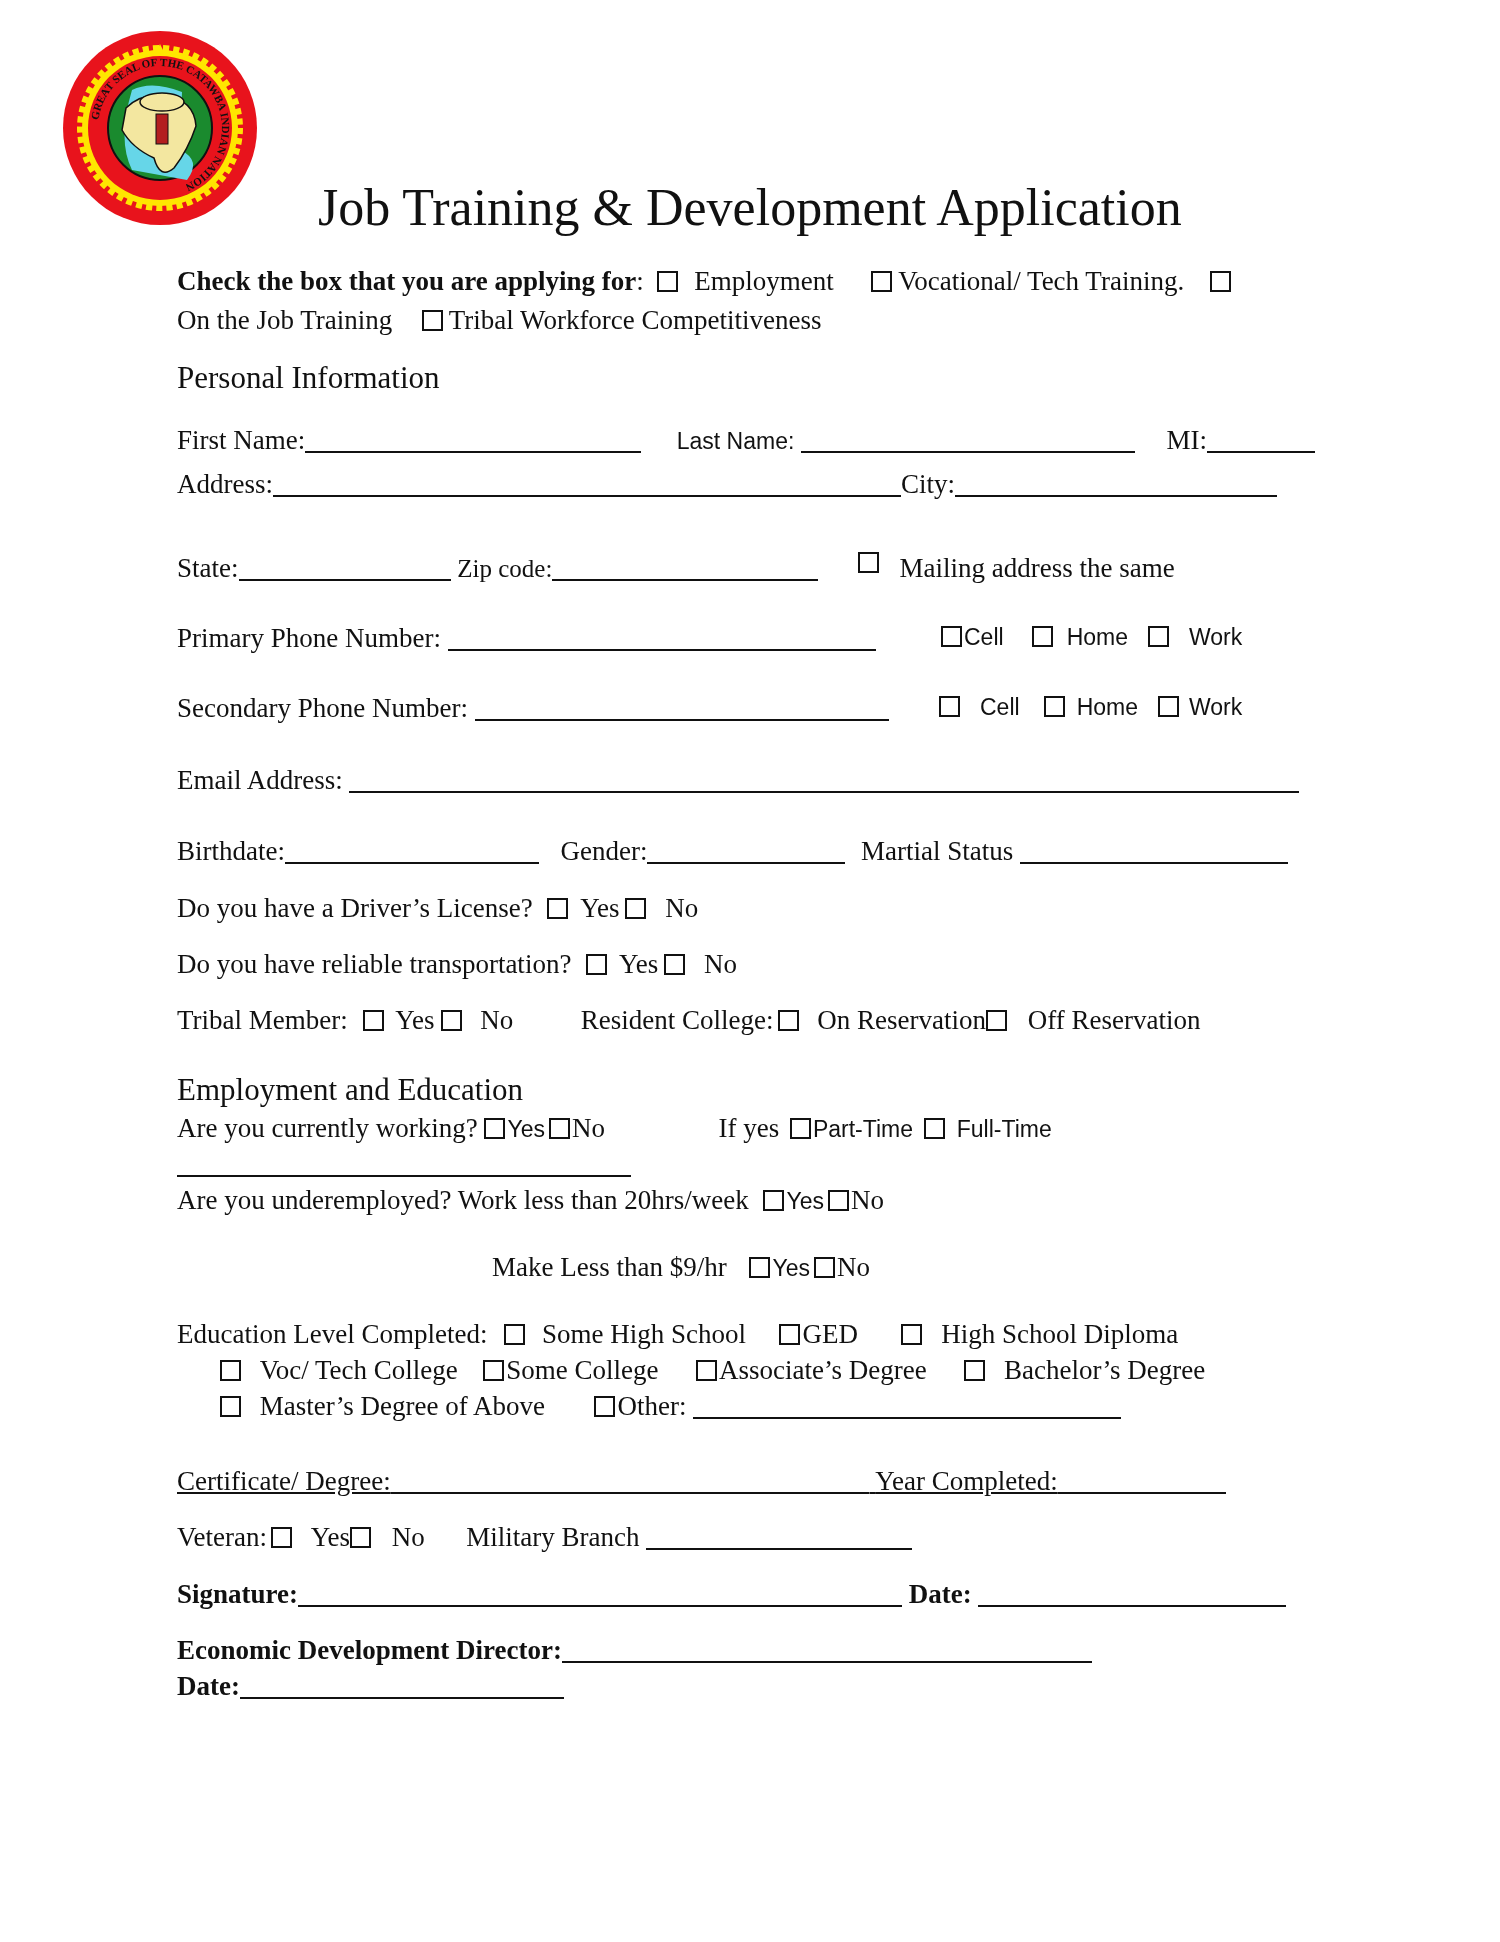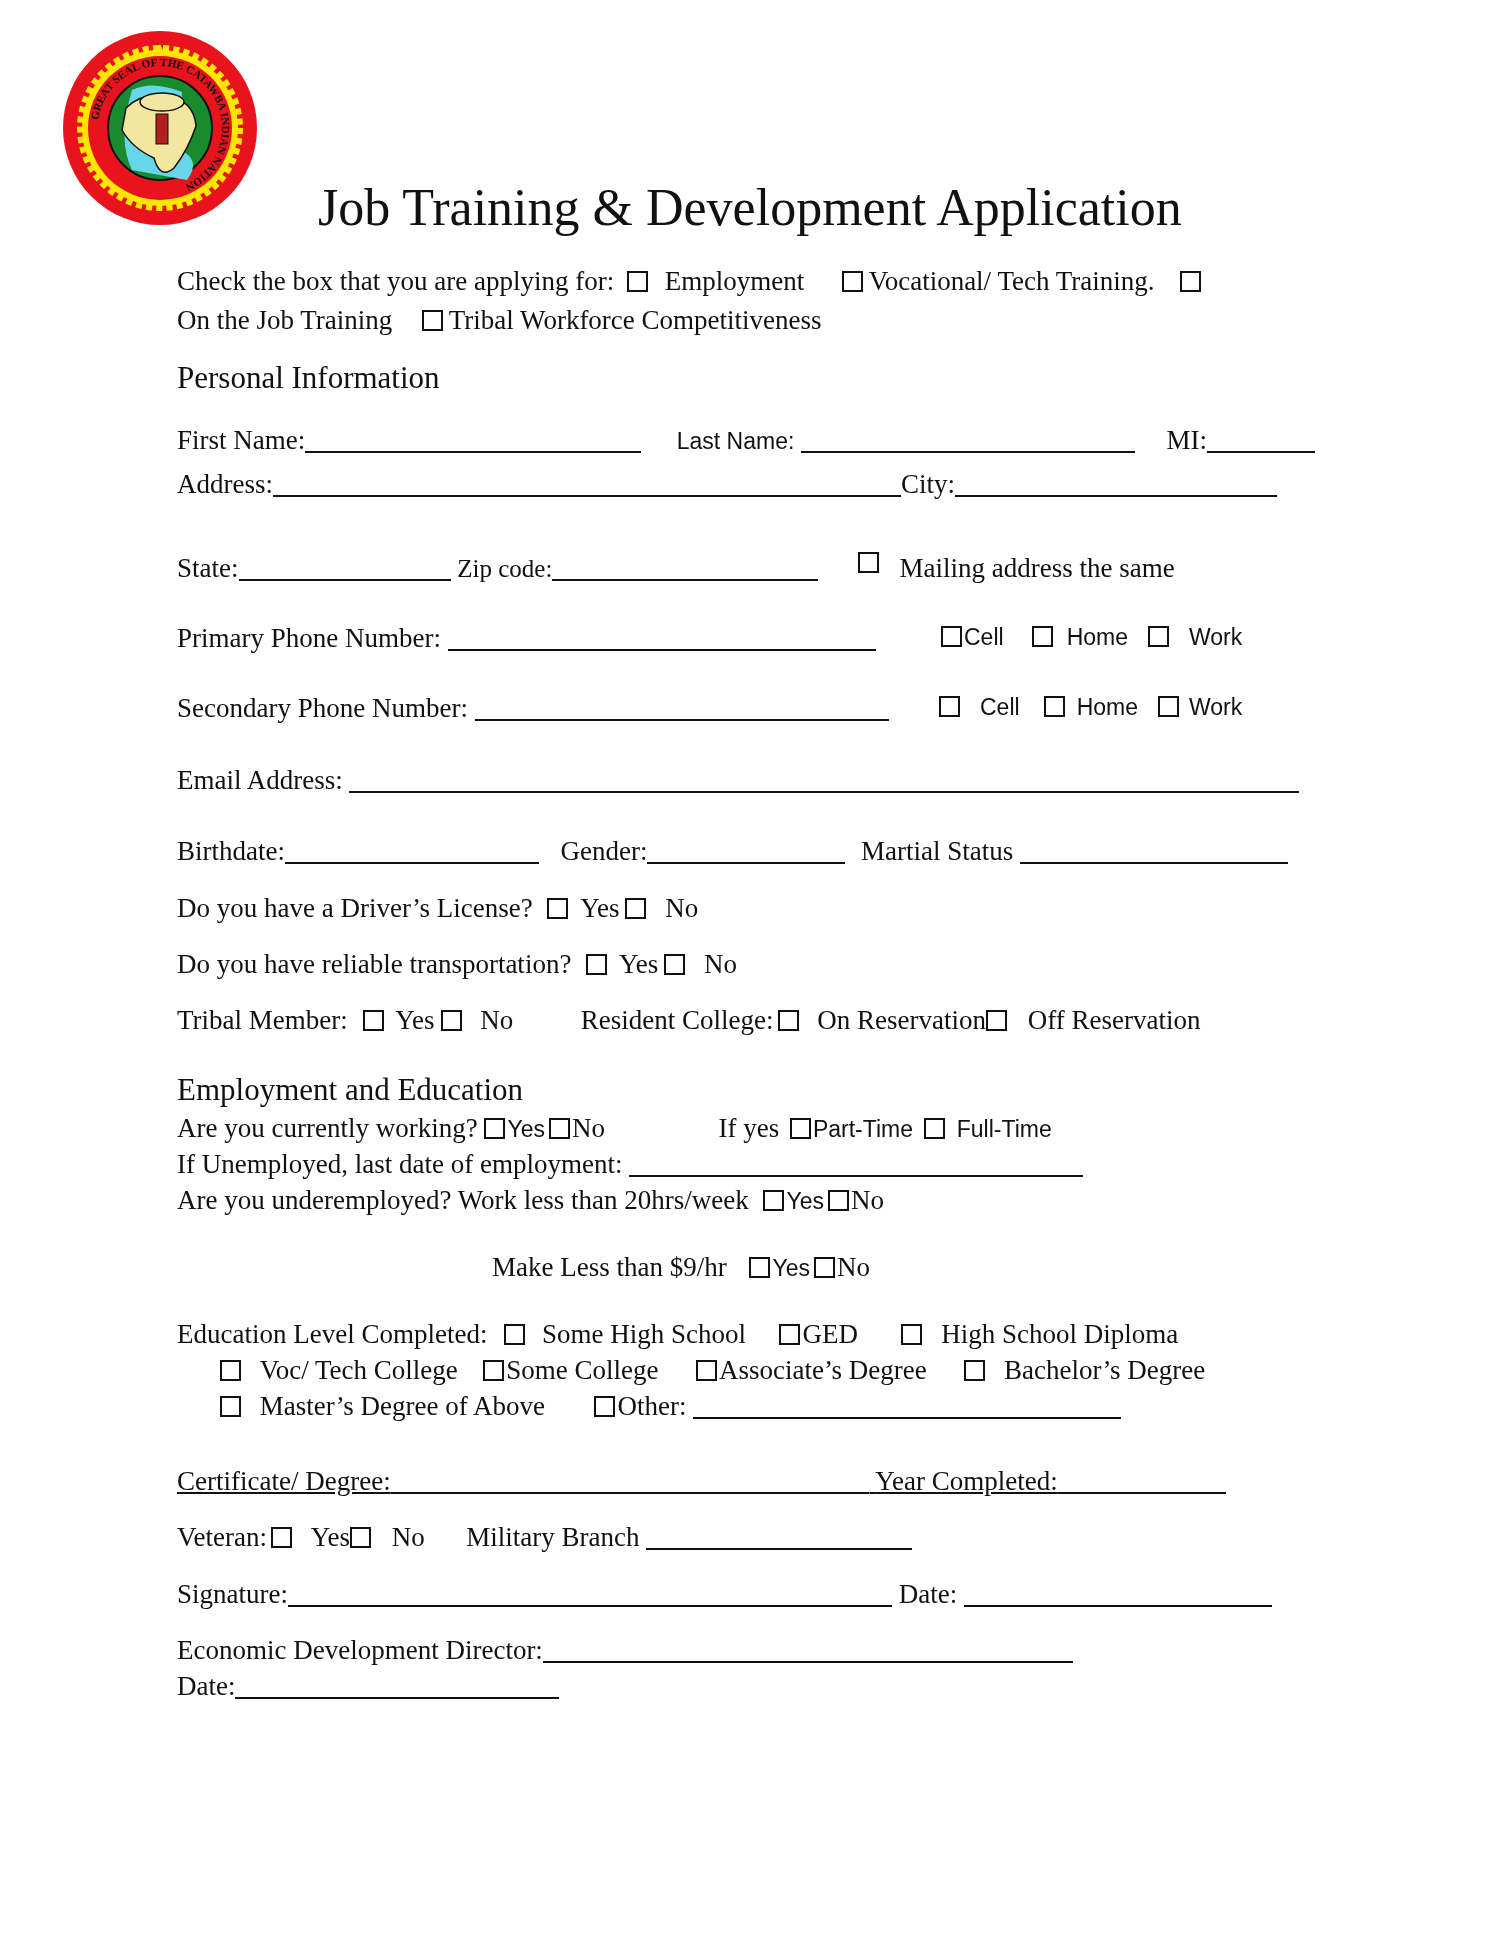--- a/index.html
+++ b/index.html
@@ -1,21 +1,21 @@
 <!DOCTYPE html>
 <html><head>
 <meta charset="utf-8">
 <style>
   html, body { margin:0; padding:0; background:#ffffff; }
   body { width:1500px; height:1942px; position:relative; overflow:hidden;
          font-family:"Liberation Serif", serif; color:#111; }
   .abs { position:absolute; white-space:nowrap; }
   .t { font-size:27px; line-height:32px; }
   .sans { font-family:"Liberation Sans", sans-serif; font-size:23px; }
-  .b { font-weight:normal; }
+  .b { font-weight:bold; }
   .box { display:inline-block; width:21px; height:21px; border:2.5px solid #111;
          box-sizing:border-box; vertical-align:-2px; margin-right:6px; background:#fff; cursor:pointer; }
   .line { display:inline-block; border-bottom:2px solid #111; height:24px; vertical-align:-4px; }
   .h { font-size:31px; font-weight:normal; }
   .title { font-size:52px; line-height:60px; }
   .gap { display:inline-block; }
 </style>
 </head>
 <body>
 
@@ -147,21 +147,20 @@
 <div class="abs t" style="left:177px; top:1112px;">
   <span>Are you currently working?</span>
   <span class="box" style="margin-right:2px"></span><span class="sans">Yes</span><span class="box" style="margin-left:4px;margin-right:2px"></span><span>No</span>
   <span class="gap" style="width:100px"></span>
   <span>If yes</span>
   <span class="box" style="margin-right:2px;margin-left:4px"></span><span class="sans">Part-Time</span>
   <span class="box" style="margin-left:4px"></span><span class="sans" style="margin-left:6px">Full-Time</span>
 </div>
 
 <div class="abs t" style="left:177px; top:1148px;">
-  <span>If Unemployed, last date of employment:</span>
   <span class="line" style="width:454px"></span>
 </div>
 
 <div class="abs t" style="left:177px; top:1184px;">
   <span>Are you underemployed?  Work less than 20hrs/week</span>
   <span class="box" style="margin-left:8px;margin-right:2px"></span><span class="sans">Yes</span><span class="box" style="margin-left:4px;margin-right:2px"></span><span>No</span>
 </div>
 
 <div class="abs t" style="left:492px; top:1251px;">
   <span>Make Less than $9/hr</span>

